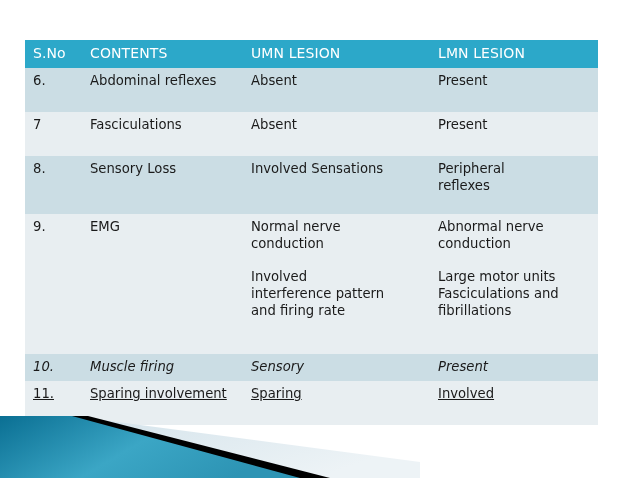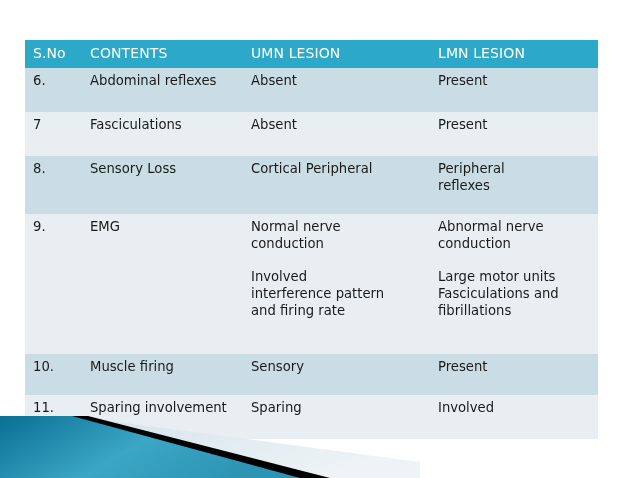--- a/index.html
+++ b/index.html
@@ -82,22 +82,22 @@
   }
   tbody td:last-child { border-right: none; margin-top: 32px; }
 
   tbody tr.band-dark  td { background: #cbdde4; }
   tbody tr.band-light td { background: #e8eef1; }
 
   tbody tr.r-6  td { height: 44px; }
   tbody tr.r-7  td { height: 44px; }
   tbody tr.r-8  td { height: 58px; }
   tbody tr.r-9  td { height: 140px; }
-  tbody tr.r-10 td { height: 41px; padding-top: 4px; padding-bottom: 4px; }
-  tbody tr.r-11 td { height: 44px; padding-top: 4px; }
+  tbody tr.r-10 td { height: 27px; padding-top: 4px; padding-bottom: 4px; font-style: italic; }
+  tbody tr.r-11 td { height: 44px; padding-top: 4px; text-decoration: underline; }
 
   .cell-lines > span { display: block; }
   .cell-lines > span.gap { height: 17px; }
 </style>
 </head>
 <body>
 
 <div id="slide">
 
   <table id="comparison-table">
@@ -145,21 +145,21 @@
               <span>Present</span>
             </div>
           </td>
       </tr>
 
       <tr class="band-dark r-8">
         <td>8.</td>
         <td>Sensory Loss</td>
         <td>
             <div class="cell-lines">
-              <span>Cortical Peripheral</span>
+              <span>Involved Sensations</span>
             </div>
           </td>
         <td>
             <div class="cell-lines">
               <span>Peripheral</span>
               <span>reflexes</span>
             </div>
           </td>
       </tr>
 

